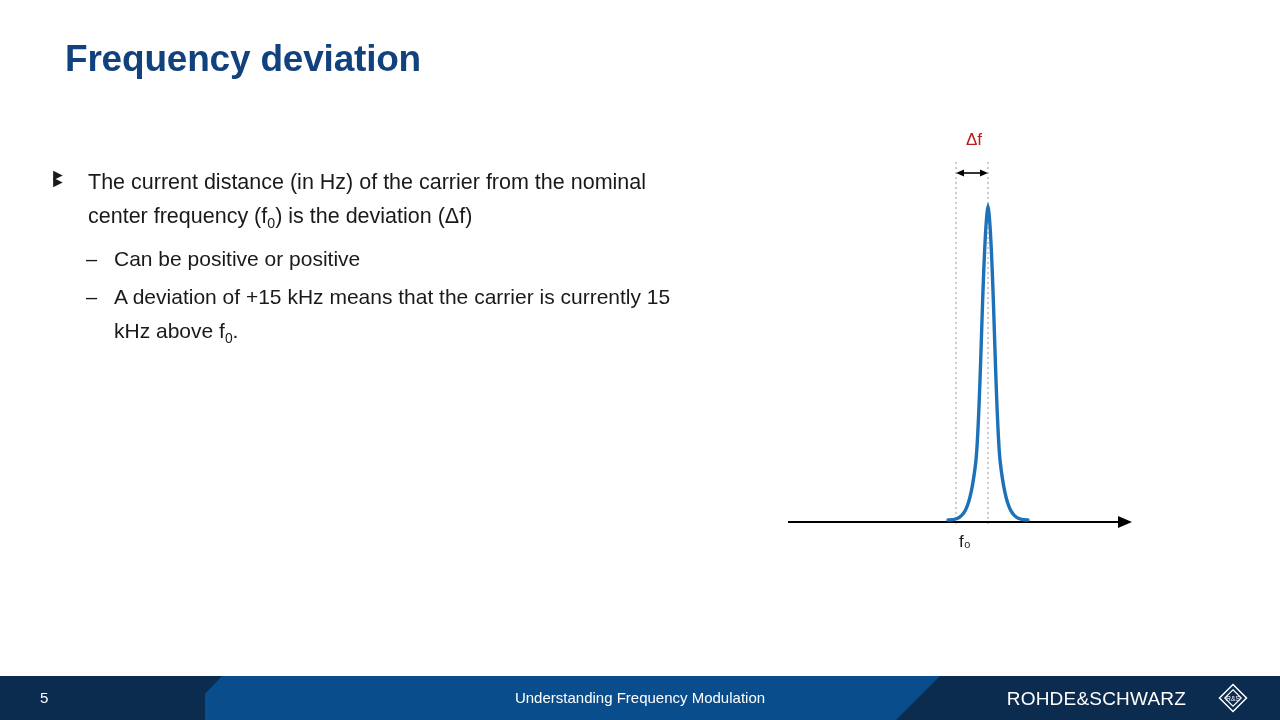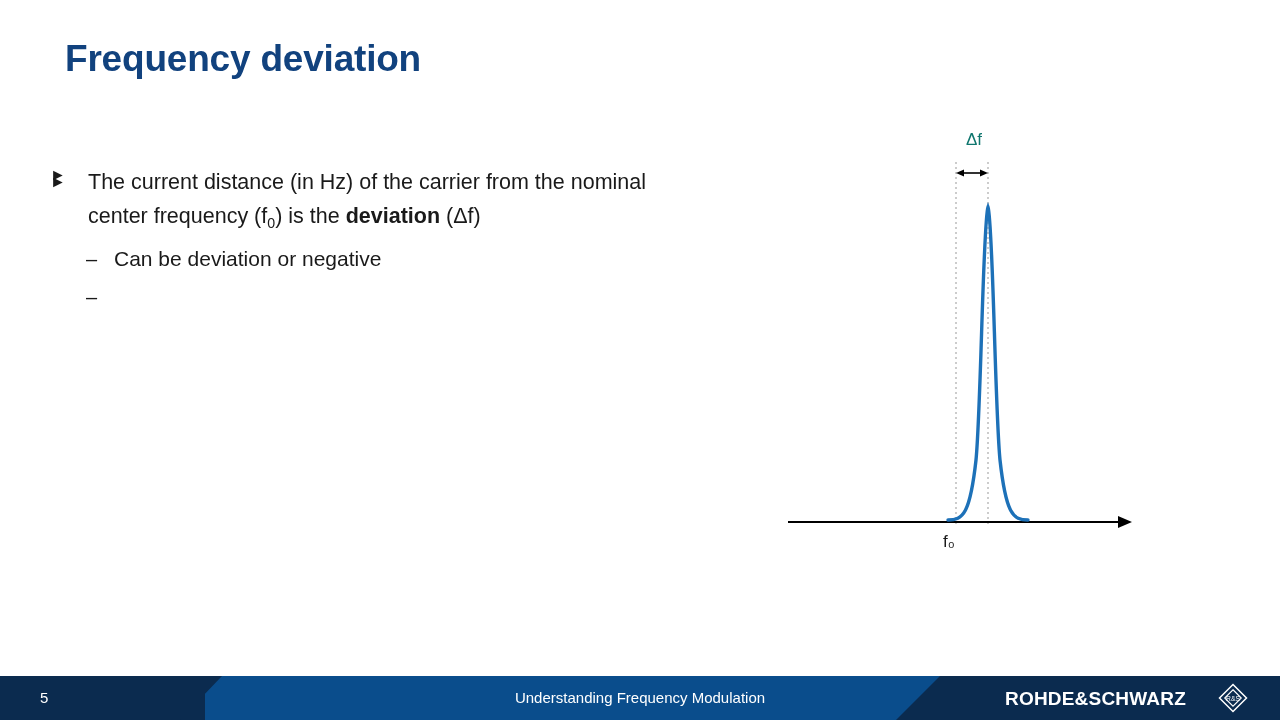--- a/index.html
+++ b/index.html
@@ -64,46 +64,46 @@
     margin-bottom: 4px;
   }
   .bullet-l2 .marker {
     position: absolute;
     left: 38px;
     top: 0;
     font-size: 20px;
     line-height: 34px;
     color: #1a1a1a;
   }
-  .b { font-weight: bold; text-align: right; }
+  .b { font-weight: normal; text-align: right; }
   sub {
     font-size: 0.66em;
     vertical-align: baseline;
     position: relative;
     top: 5px;
   }
   
   .figure {
     position: absolute;
     left: 770px;
     top: 110px;
     width: 410px;
     height: 460px;
   }
   .fig-svg { display: block; }
   .fig-label-df {
     position: absolute;
     left: 196px;
     top: 20px;
     font-size: 17px;
-    color: #0f766e;
+    color: #b91c1c;
   }
   .fig-label-f0 {
     position: absolute;
-    left: 173px;
+    left: 189px;
     top: 422px;
     font-size: 17px;
     color: #1a1a1a;
   }
   
   .footer {
     position: absolute;
     left: 0;
     top: 676px;
     width: 1280px;
@@ -156,21 +156,21 @@
     font-size: 15px;
   }
   .brand {
     position: absolute;
     right: 94px;
     top: 0;
     height: 44px;
     line-height: 46px;
     color: #ffffff;
     font-size: 19px;
-    font-weight: bold;
+    font-weight: normal;
     letter-spacing: 0.2px;
   }
   .brand-logo {
     position: absolute;
     right: 32px;
     top: 7px;
     width: 30px;
     height: 30px;
   }
 </style>
@@ -187,25 +187,26 @@
       <span class="marker">►</span>
     </div>
 
     <div class="bullet-l1">
       <span class="marker">►</span>
       <span>The current distance (in Hz) of the carrier from the nominal center frequency (f<sub>0</sub>) is the <span class="b">deviation</span> (Δf)</span>
     </div>
 
     <div class="bullet-l2">
       <span class="marker">–</span>
-      <span>Can be deviation or negative</span>
+      <span>Can be positive or positive</span>
     </div>
 
     <div class="bullet-l2">
       <span class="marker">–</span>
+      <span>A deviation of +15 kHz means that the carrier is currently 15 kHz above f<sub>0</sub>.</span>
     </div>
 
   </div>
 
   <div class="figure">
     <svg class="fig-svg" width="410" height="460" viewBox="0 0 410 460">
 
       <line x1="186" y1="52" x2="186" y2="414" stroke="#999999" stroke-width="1" stroke-dasharray="2,3"></line>
       <line x1="218" y1="52" x2="218" y2="414" stroke="#999999" stroke-width="1" stroke-dasharray="2,3"></line>
 

